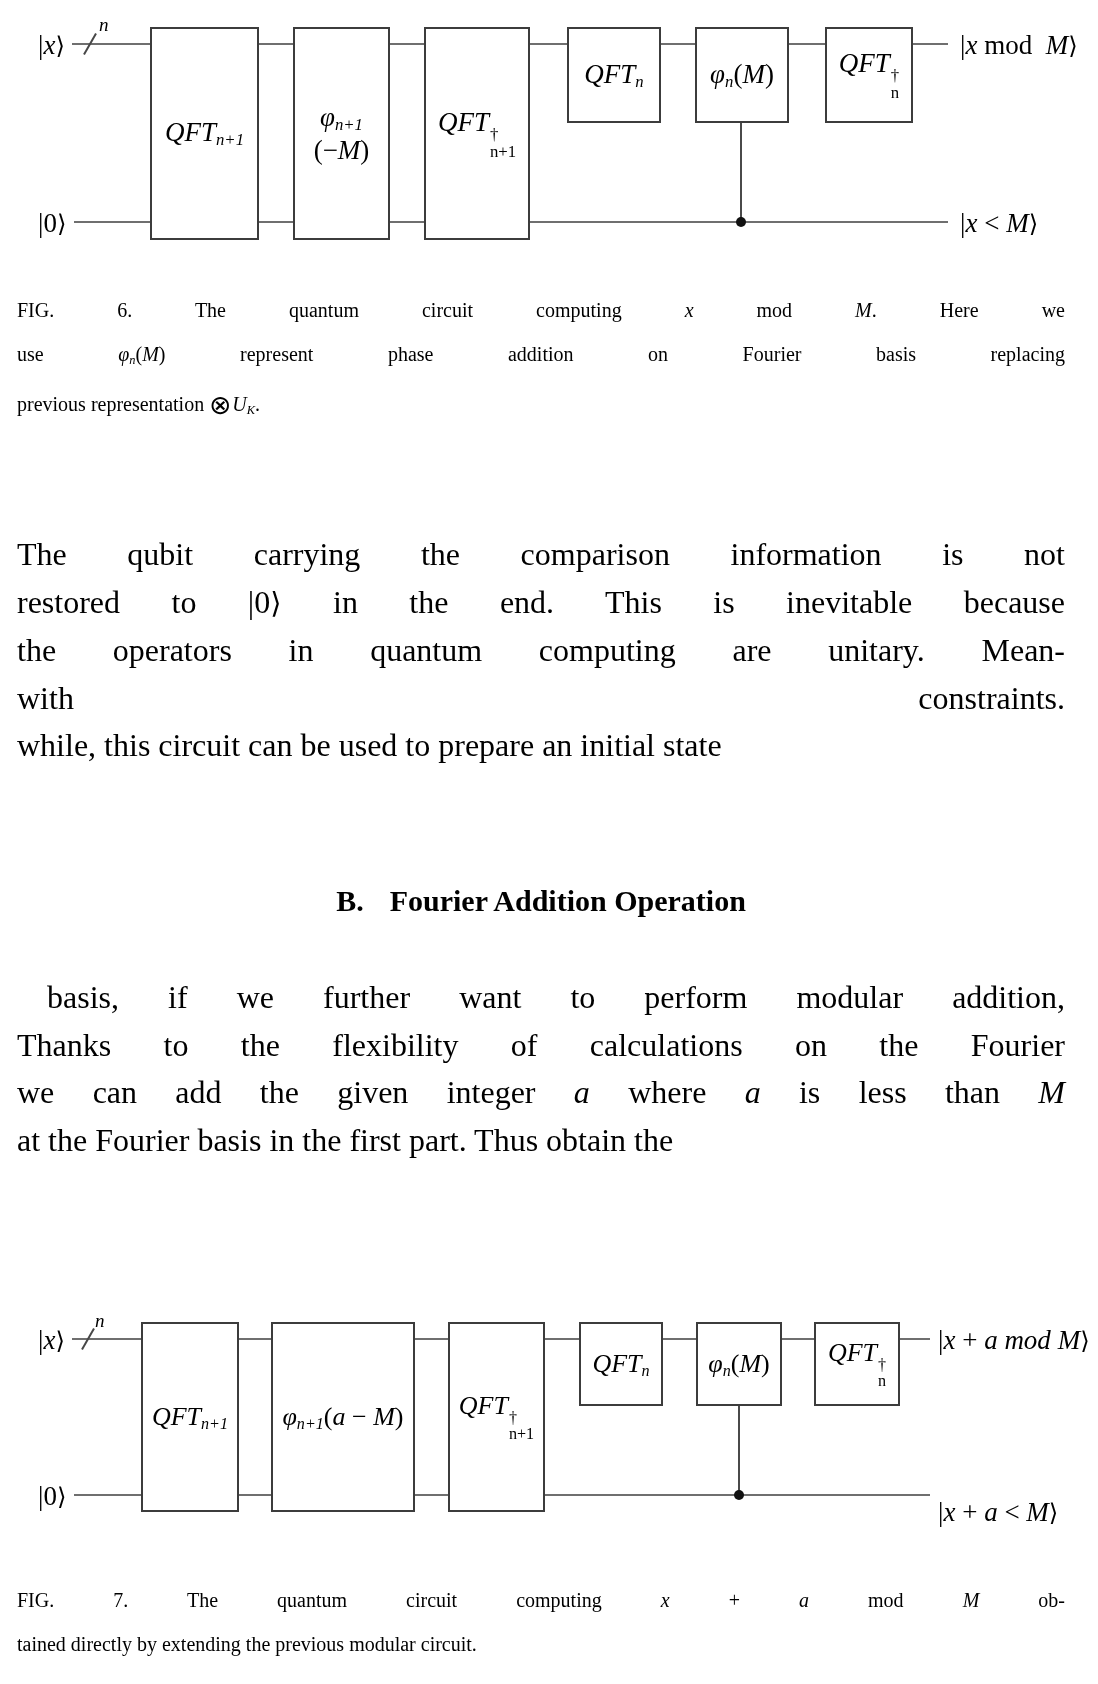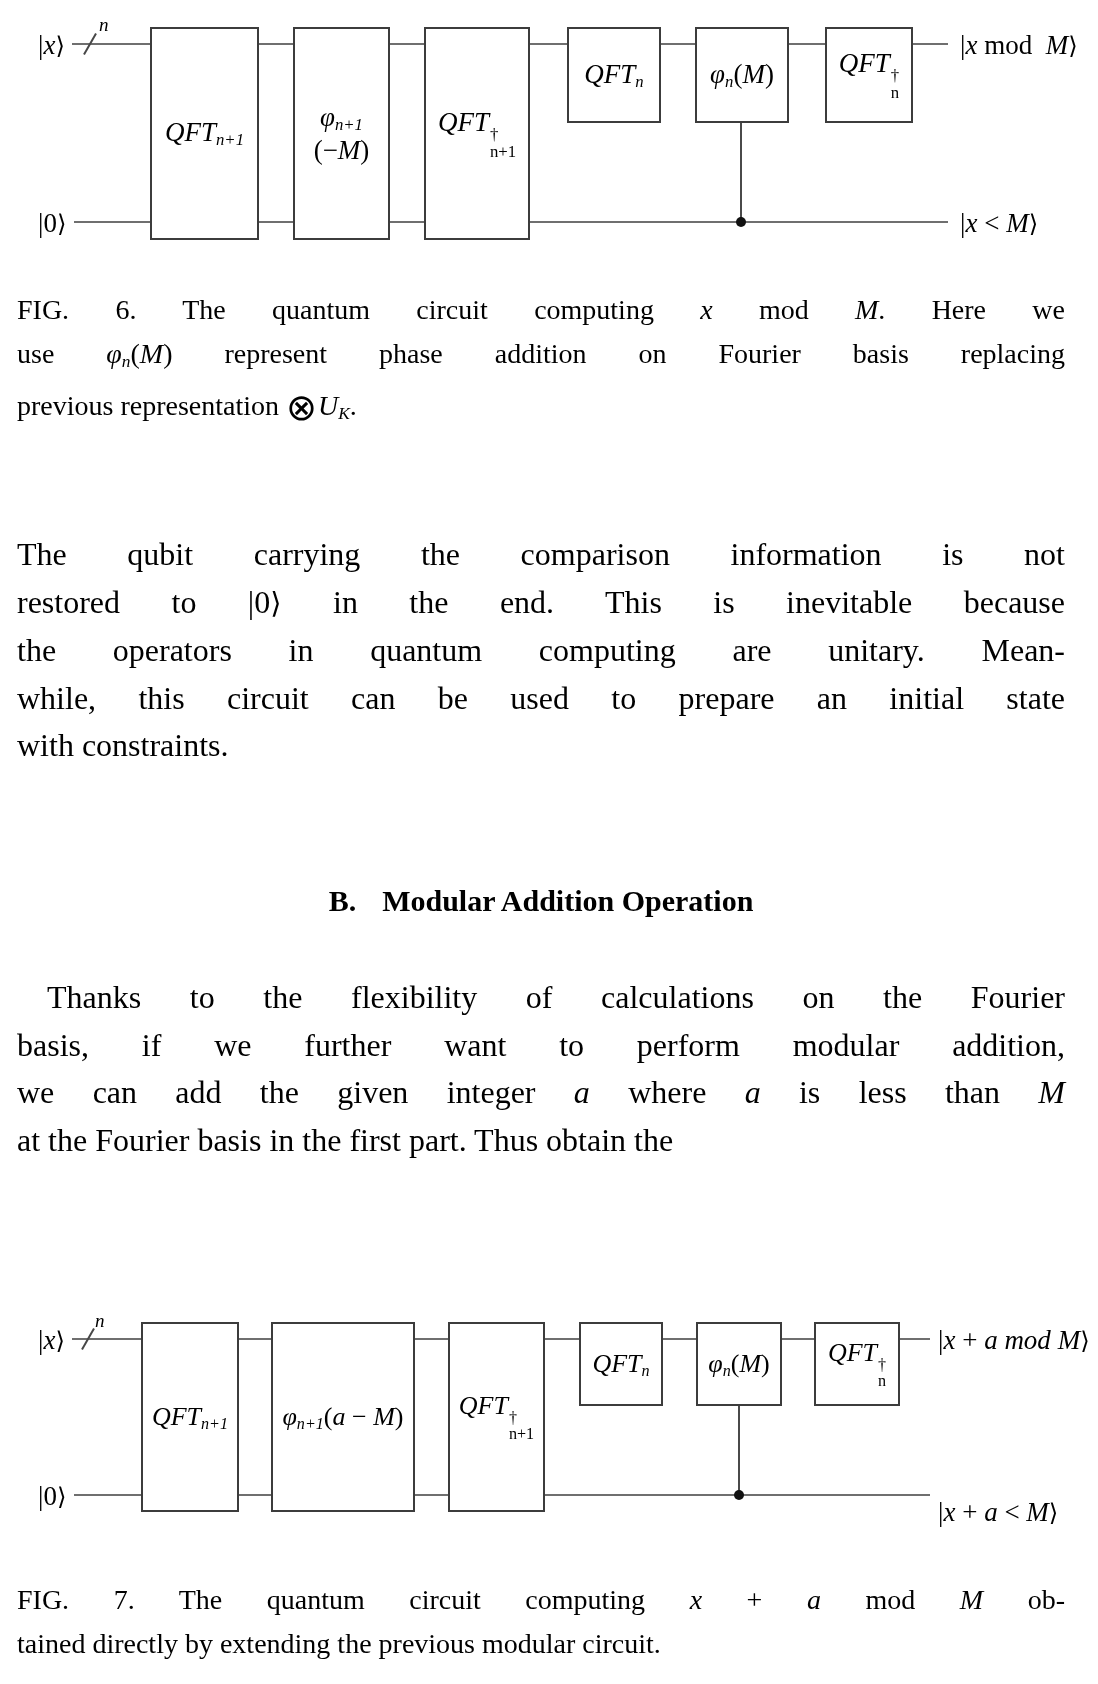--- a/index.html
+++ b/index.html
@@ -12,21 +12,21 @@
   .ket{font-family:"DejaVu Sans",sans-serif;font-size:0.9em;}
   .big{font-size:1.32em;font-family:"DejaVu Sans",sans-serif;vertical-align:-0.14em;padding-right:1px;}
   .ss{display:inline-flex;flex-direction:column;align-items:flex-start;font-size:0.62em;
       line-height:1.0;vertical-align:-0.55em;margin-left:1px;}
 
   
   .textblock{position:absolute;left:17px;width:1048px;}
   .textblock .line{text-align:justify;text-align-last:justify;}
   .textblock .line:last-child{text-align:justify;text-align-last:left;}
   #para1,#para2{font-size:32px;line-height:47.5px;}
-  #caption6,#caption7{font-size:28px;line-height:44px;}
+  #caption6,#caption7{font-size:20px;line-height:44px;}
   #para2 .line:first-child{text-indent:30px;}
 
   #heading{position:absolute;top:884px;left:17px;width:1048px;display:flex;
            justify-content:center;gap:26px;font-weight:bold;font-size:30px;line-height:34px;}
 
   
   .wire{position:absolute;height:2px;background:#6f6f6f;z-index:1;}
   .vwire{position:absolute;width:2px;background:#4a4a4a;z-index:1;}
   .gate{position:absolute;box-sizing:border-box;background:#ffffff;border:2px solid #3c3c3c;
         display:flex;flex-direction:column;align-items:center;justify-content:center;
@@ -83,32 +83,32 @@
   <div id="caption6" class="textblock" style="top:288px;">
       <div class="line"><span>FIG. 6.  The quantum circuit computing </span><span class="it">x</span><span> mod </span><span class="it">M</span><span>.  Here we</span></div>
       <div class="line"><span>use </span><span class="it">φ</span><span class="it sb">n</span><span>(</span><span class="it">M</span><span>) represent phase addition on Fourier basis replacing</span></div>
       <div class="line"><span>previous representation </span><span class="big">⊗</span><span class="it">U</span><span class="it sb">K</span><span>.</span></div>
     </div>
 
   <div id="para1" class="textblock" style="top:531px;">
       <div class="line"><span>The qubit carrying the comparison information is not</span></div>
       <div class="line"><span>restored to |0</span><span class="ket">⟩</span><span> in the end.  This is inevitable because</span></div>
       <div class="line"><span>the operators in quantum computing are unitary.  Mean-</span></div>
+      <div class="line"><span>with constraints.</span></div>
       <div class="line"><span>while, this circuit can be used to prepare an initial state</span></div>
-      <div class="line"><span>with constraints.</span></div>
     </div>
 
   <div id="heading">
     <span>B.</span>
-    <span>Modular Addition Operation</span>
+    <span>Fourier Addition Operation</span>
   </div>
 
   <div id="para2" class="textblock" style="top:974px;">
+      <div class="line"><span>basis, if we further want to perform modular addition,</span></div>
       <div class="line"><span>Thanks to the flexibility of calculations on the Fourier</span></div>
-      <div class="line"><span>basis, if we further want to perform modular addition,</span></div>
       <div class="line"><span>we can add the given integer </span><span class="it">a</span><span> where </span><span class="it">a</span><span> is less than </span><span class="it">M</span></div>
       <div class="line"><span>at the Fourier basis in the first part.  Thus obtain the</span></div>
     </div>
 
   <div>
     <div class="wire" style="left:72px;top:1338px;width:858px;"></div>
     <div class="wire" style="left:74px;top:1494px;width:856px;"></div>
     <div class="slash" style="left:76px;top:1338px;"></div>
     <div class="nsup" style="left:95px;top:1310px;">n</div>
 

